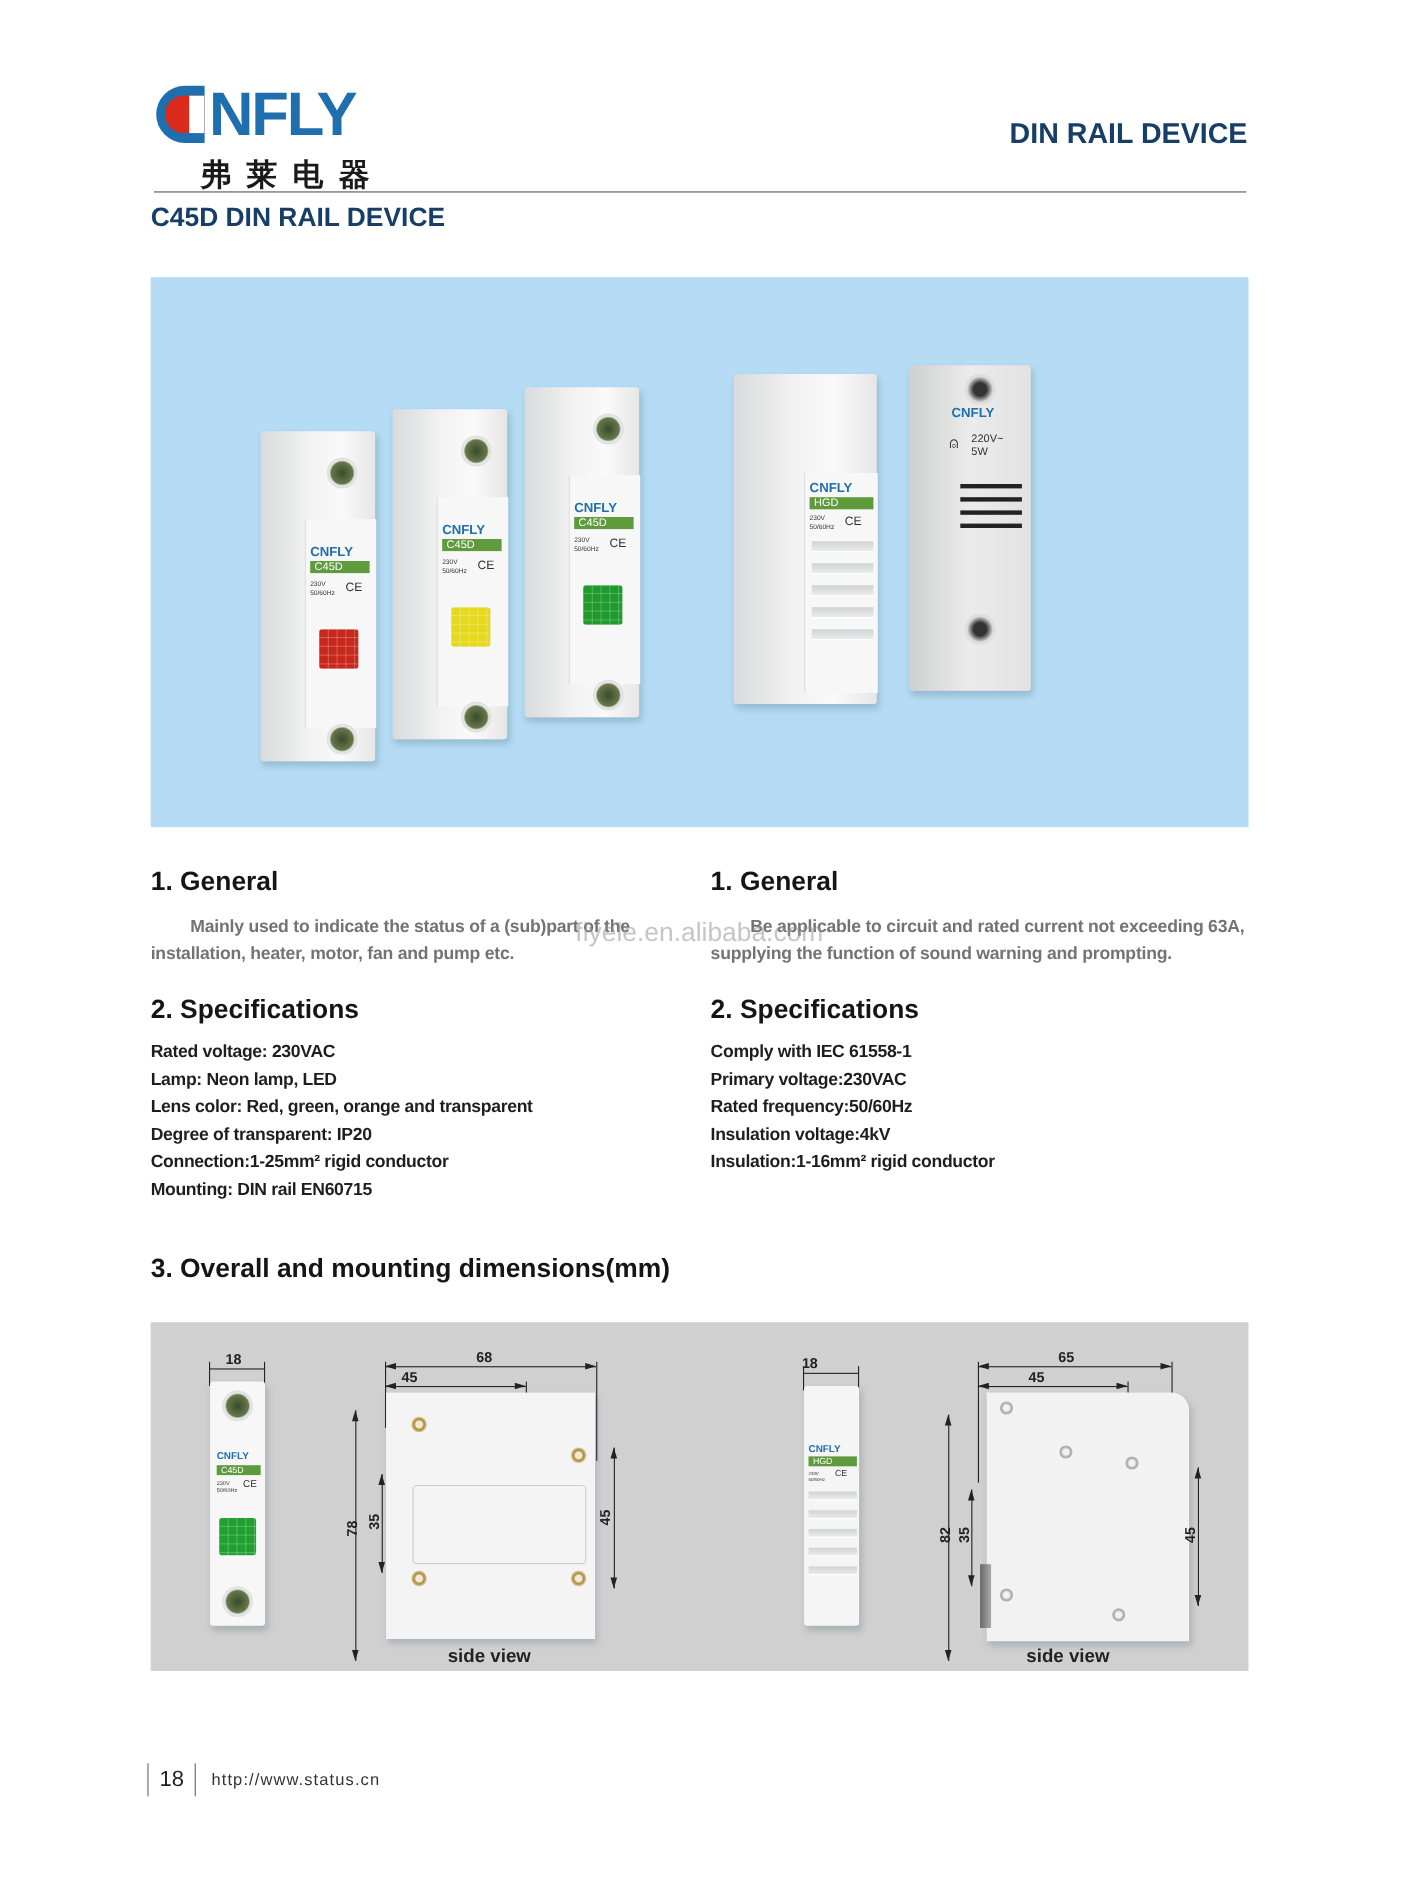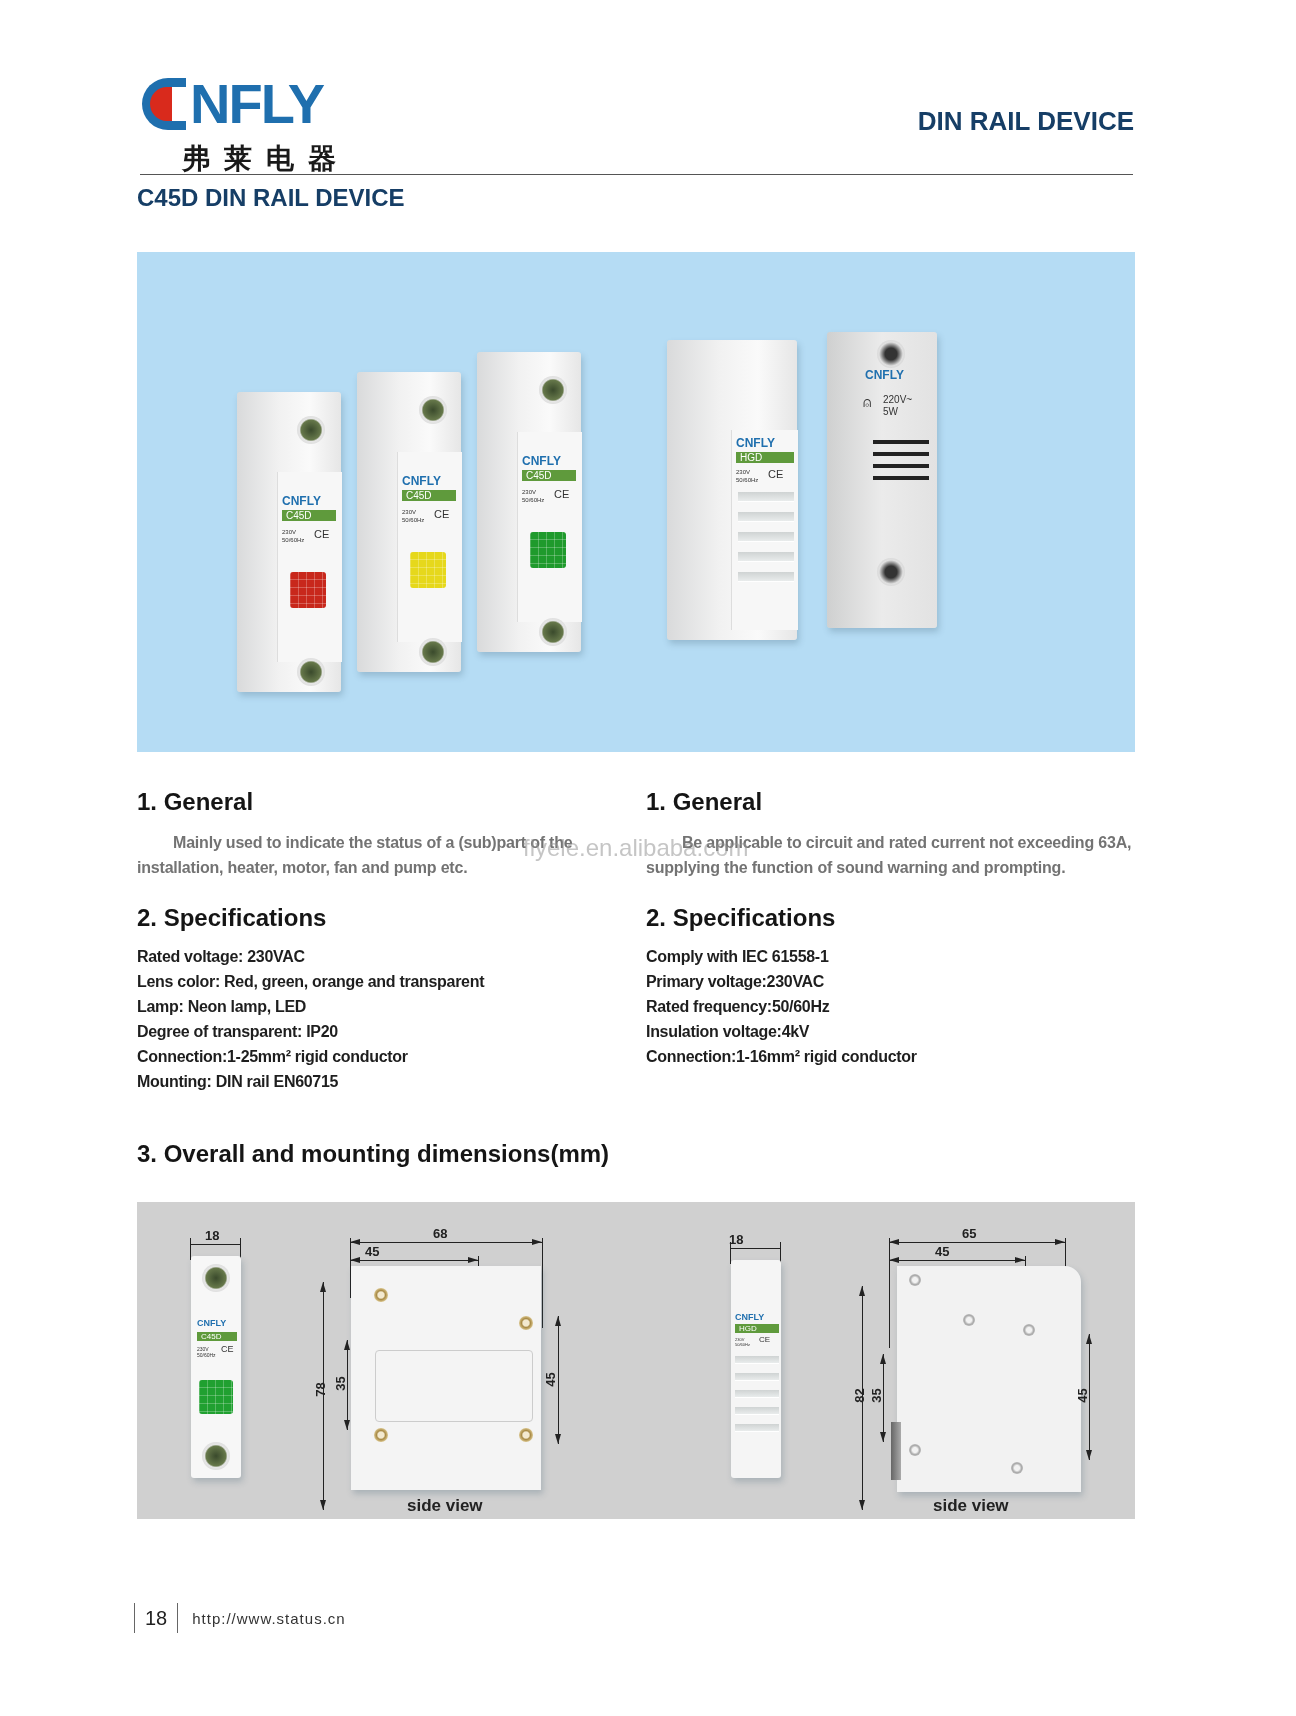--- a/index.html
+++ b/index.html
@@ -137,38 +137,38 @@
     <div class="terminal" style="left:50px; top:226px; background:radial-gradient(circle,#333 30%,#888 45%,#e0e0e0 60%,#ccc 100%);"></div>
   </div>
 </div>
 
 <div class="col" style="left:137px; top:788px;">
   <h2 class="h2">1. General</h2>
   <div class="para">Mainly used to indicate the status of a (sub)part of the installation, heater, motor, fan and pump etc.</div>
   <h2 class="h2" style="margin-top:24px;">2. Specifications</h2>
   <ul class="specs">
     <li>Rated voltage: 230VAC</li>
+    <li>Lamp: Neon lamp, LED</li>
     <li>Lens color: Red, green, orange and transparent</li>
-    <li>Lamp: Neon lamp, LED</li>
     <li>Degree of transparent: IP20</li>
     <li>Connection:1-25mm² rigid conductor</li>
     <li>Mounting: DIN rail EN60715</li>
   </ul>
 </div>
 
 <div class="col" style="left:646px; top:788px;">
   <h2 class="h2">1. General</h2>
   <div class="para">Be applicable to circuit and rated current not exceeding 63A, supplying the function of sound warning and prompting.</div>
   <h2 class="h2" style="margin-top:24px;">2. Specifications</h2>
   <ul class="specs">
     <li>Comply with IEC 61558-1</li>
     <li>Primary voltage:230VAC</li>
     <li>Rated frequency:50/60Hz</li>
     <li>Insulation voltage:4kV</li>
-    <li>Connection:1-16mm² rigid conductor</li>
+    <li>Insulation:1-16mm² rigid conductor</li>
   </ul>
 </div>
 
 <div class="abs watermark">flyele.en.alibaba.com</div>
 
 <div class="abs h3">3. Overall and mounting dimensions(mm)</div>
 
 <div class="abs dims">
 
   <div class="dimnum" style="left:68px; top:26px;">18</div>

